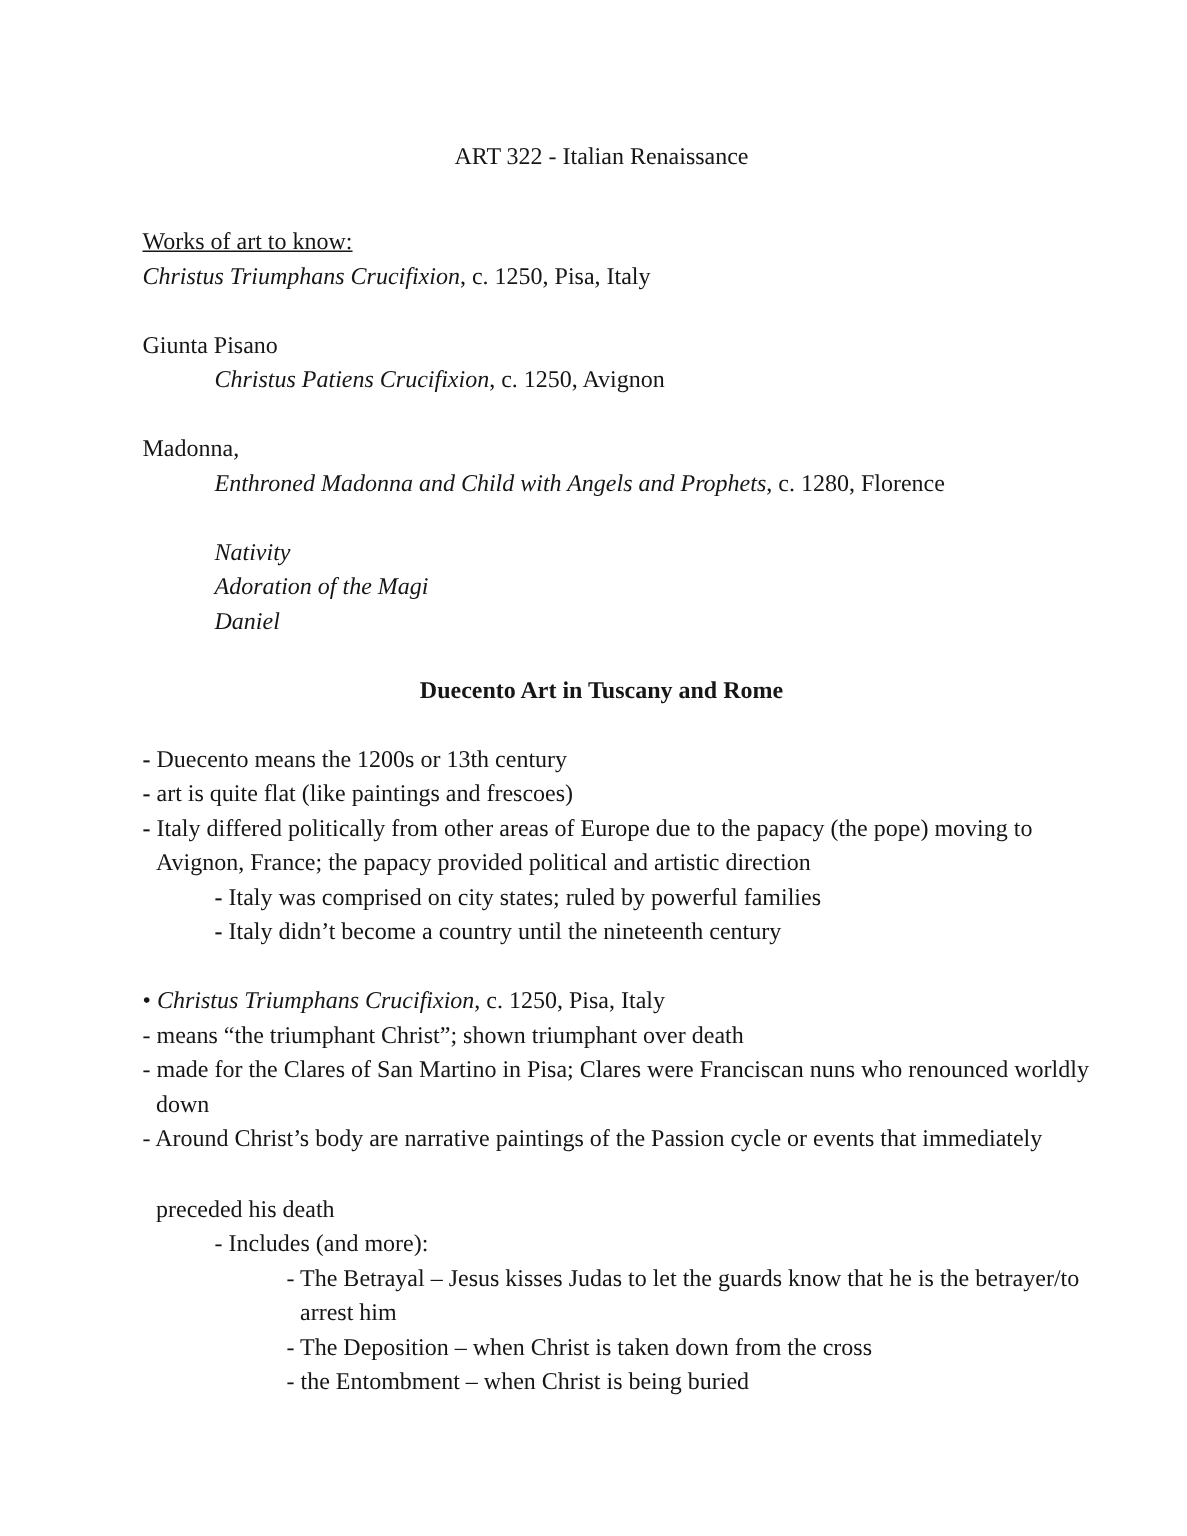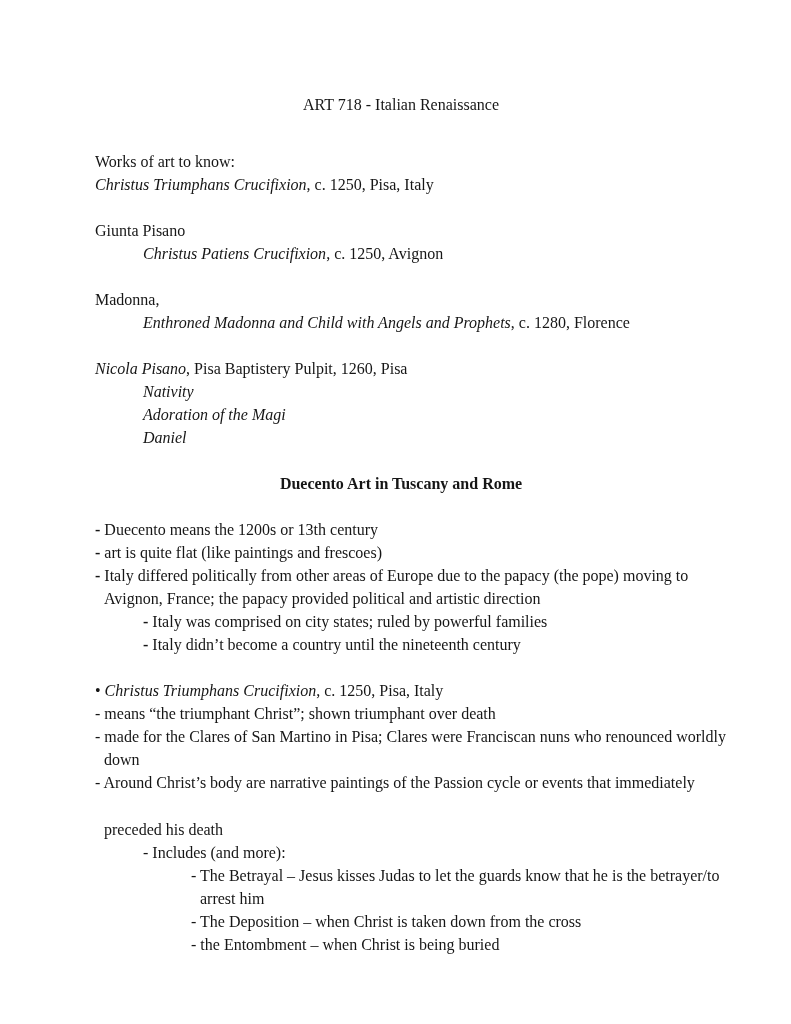--- a/index.html
+++ b/index.html
@@ -21,39 +21,38 @@
   }
   .line {
     height: 23px;
     line-height: 23px;
     white-space: pre;
   }
   .line.blank {  }
   .line.center { text-align: center; }
   .i { font-style: italic; }
   .b { font-weight: bold; }
-  .u { }
+  .u { text-decoration: underline; }
 </style>
 </head>
 <body>
 
 <div class="page">
   <div class="doc">
-      <div class="line center"><span>ART 718 - Italian Renaissance</span></div>
+      <div class="line center"><span>ART 322 - Italian Renaissance</span></div>
       <div class="line blank" style="height: 34px;"></div>
       <div class="line"><span class="u">Works of art to know:</span></div>
       <div class="line"><span class="i">Christus Triumphans Crucifixion</span><span>, c. 1250, Pisa, Italy</span></div>
       <div class="line blank"></div>
       <div class="line"><span>Giunta Pisano</span></div>
       <div class="line" style="padding-left: 48px;"><span class="i">Christus Patiens Crucifixion</span><span>, c. 1250, Avignon</span></div>
       <div class="line blank"></div>
       <div class="line"><span>Madonna,</span></div>
       <div class="line" style="padding-left: 48px;"><span class="i">Enthroned Madonna and Child with Angels and Prophets</span><span>, c. 1280, Florence</span></div>
       <div class="line blank"></div>
-      <div class="line"><span class="i">Nicola Pisano</span><span>, Pisa Baptistery Pulpit, 1260, Pisa</span></div>
       <div class="line" style="padding-left: 48px;"><span class="i">Nativity</span></div>
       <div class="line" style="padding-left: 48px;"><span class="i">Adoration of the Magi</span></div>
       <div class="line" style="padding-left: 48px;"><span class="i">Daniel</span></div>
       <div class="line blank"></div>
       <div class="line center"><span class="b">Duecento Art in Tuscany and Rome</span></div>
       <div class="line blank"></div>
       <div class="line"><span class="b">- </span><span>Duecento means the 1200s or 13th century</span></div>
       <div class="line"><span class="b">- </span><span>art is quite flat (like paintings and frescoes)</span></div>
       <div class="line"><span class="b">- </span><span>Italy differed politically from other areas of Europe due to the papacy (the pope) moving to</span></div>
       <div class="line" style="padding-left: 9px;"><span>Avignon, France; the papacy provided political and artistic direction</span></div>

